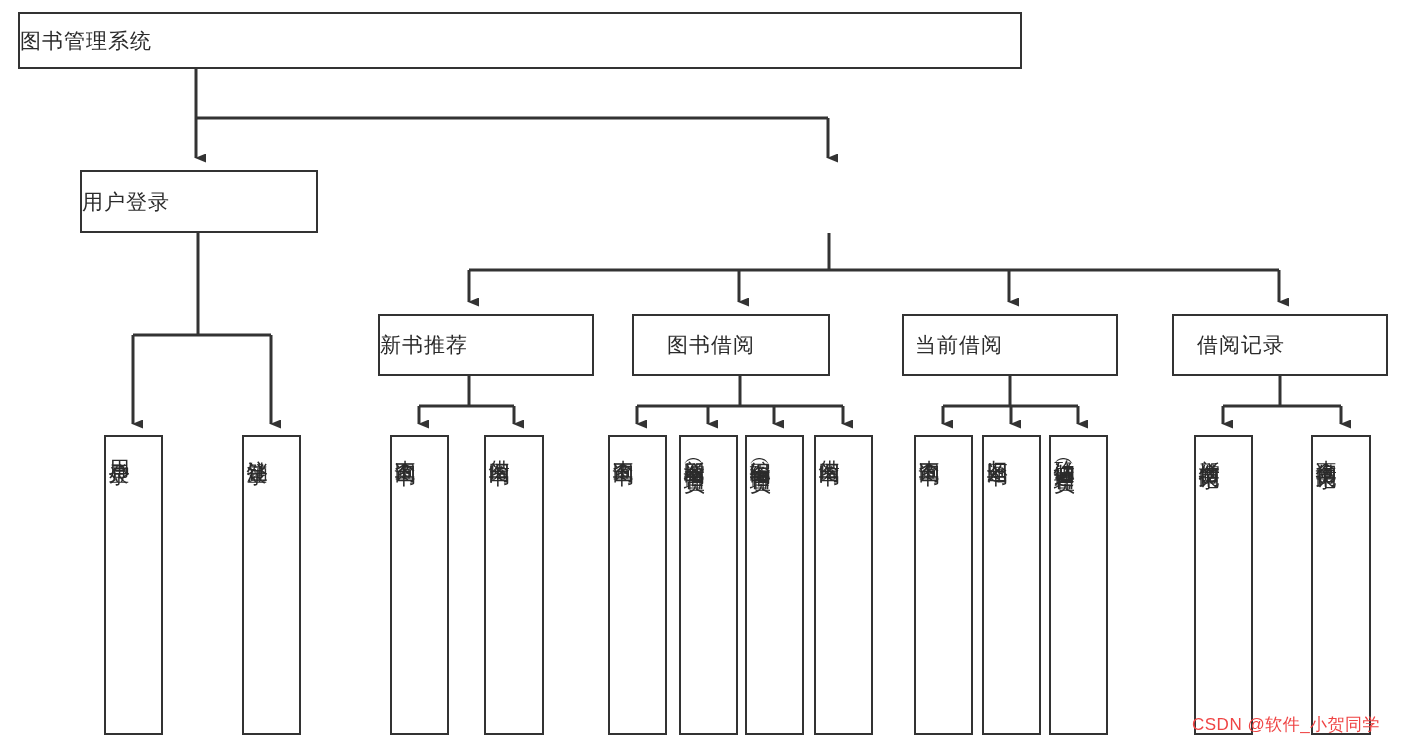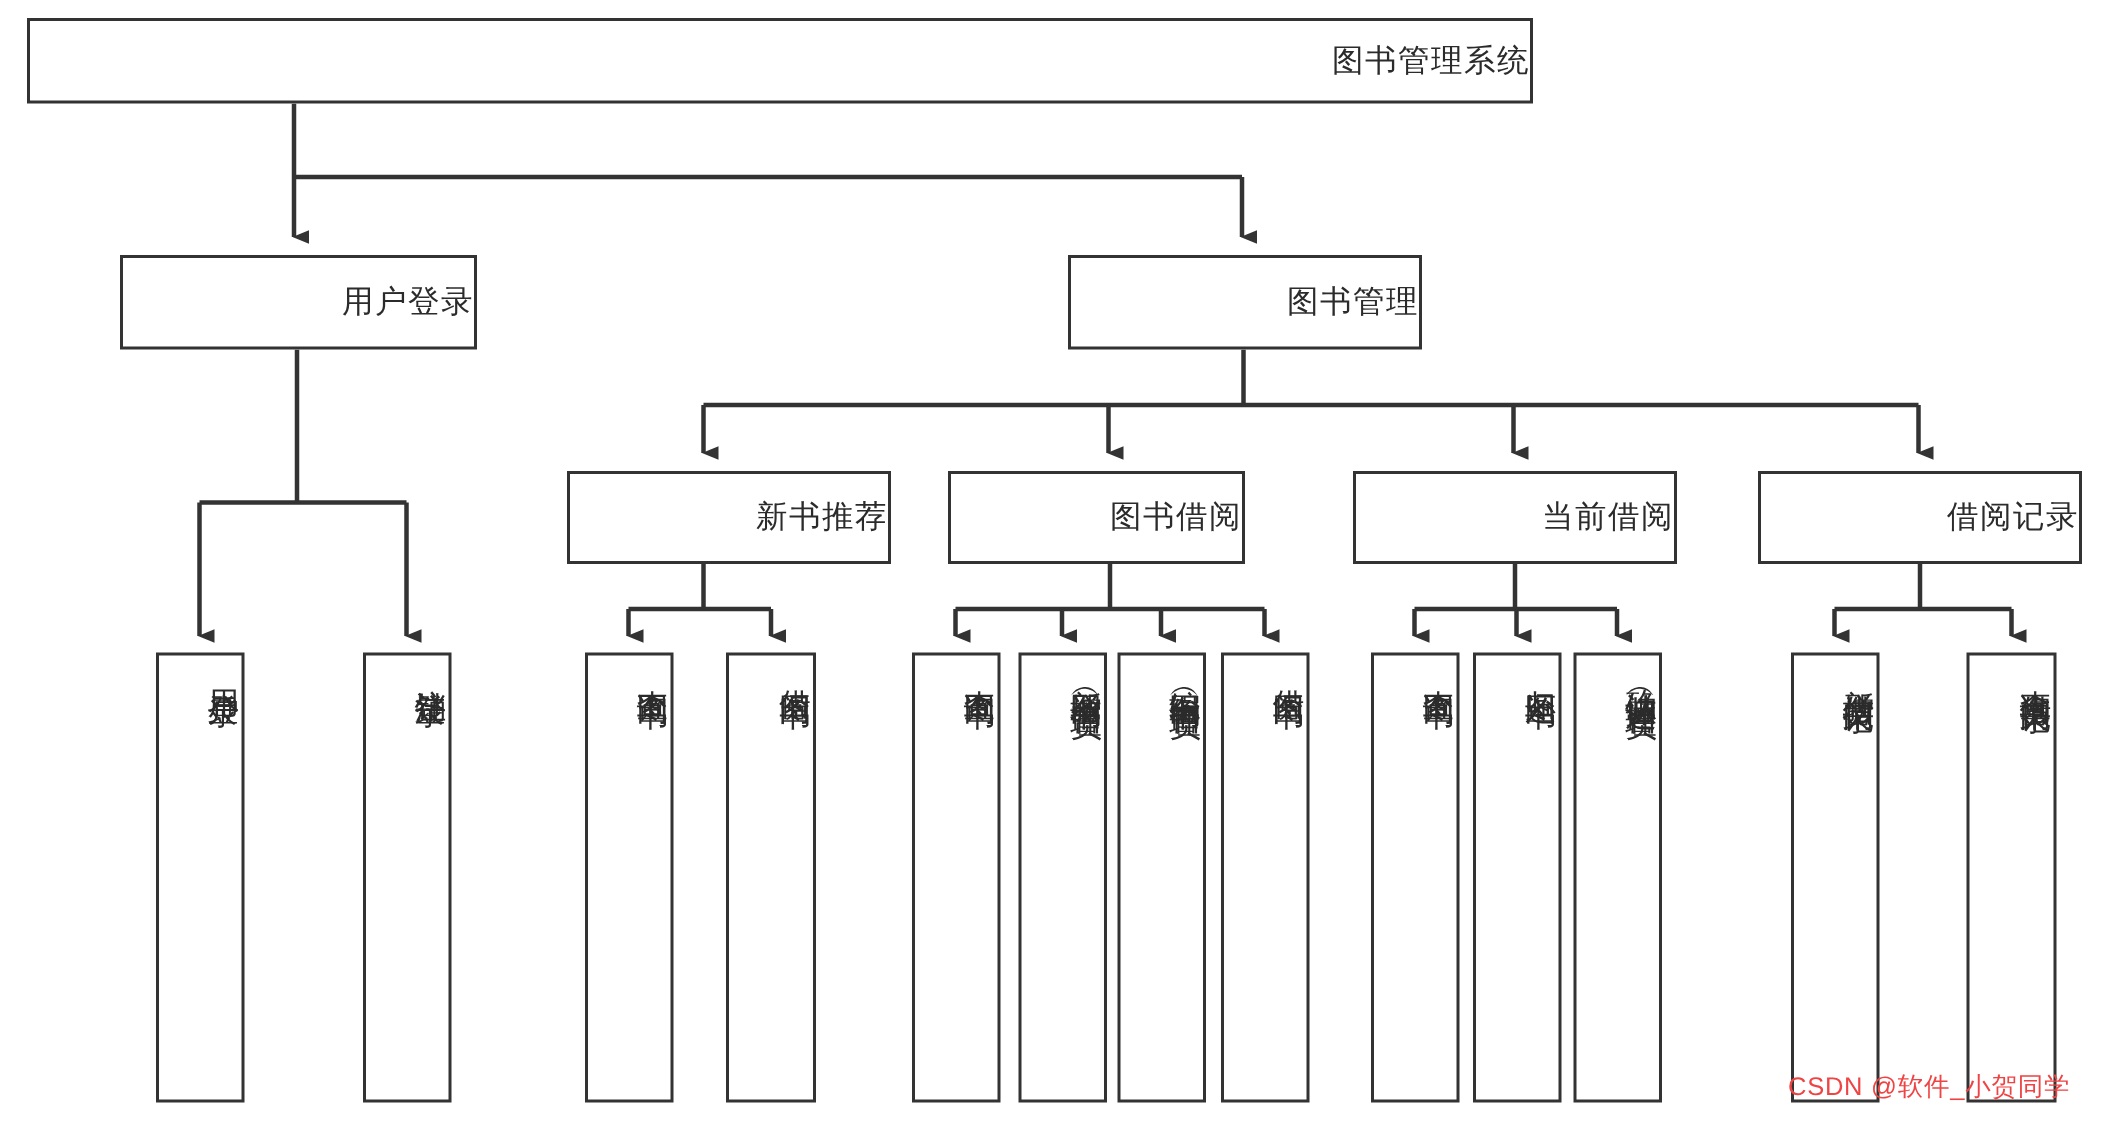--- a/index.html
+++ b/index.html
@@ -25,21 +25,21 @@
     height: 747px;
     pointer-events: none;
   }
   .node {
     position: absolute;
     box-sizing: border-box;
     border: 2px solid #333333;
     background: #ffffff;
     display: flex;
     align-items: center;
-    justify-content: flex-end;
+    justify-content: flex-start;
     color: #2b2b2b;
   }
   .node.horizontal .node-label {
     writing-mode: horizontal-tb;
     font-size: 21px;
     line-height: 1.1;
     letter-spacing: 1px;
     white-space: nowrap;
   }
   .node.vertical {
@@ -123,33 +123,30 @@
   </svg>
 
   <div class="node horizontal" style="left:18px; top:12px; width:1004px; height:57px;">
     <span class="node-label">图书管理系统</span>
   </div>
 
   <div class="node horizontal" style="left:80px; top:170px; width:238px; height:63px;">
     <span class="node-label">用户登录</span>
   </div>
 
-  <div class="node horizontal" style="left:712px; top:170px; width:236px; height:63px;">
-    <span class="node-label">图书管理</span>
-  </div>
 
   <div class="node horizontal" style="left:362px; top:314px; width:216px; height:62px;margin-left:16px;">
     <span class="node-label">新书推荐</span>
   </div>
 
   <div class="node horizontal" style="left:632px; top:314px; width:198px; height:62px;padding-left:33px;">
     <span class="node-label">图书借阅</span>
   </div>
 
-  <div class="node horizontal" style="left:902px; top:314px; width:216px; height:62px;">
+  <div class="node horizontal" style="left:902px; top:314px; width:216px; height:62px;padding-left:11px;">
     <span class="node-label">当前借阅</span>
   </div>
 
   <div class="node horizontal" style="left:1172px; top:314px; width:216px; height:62px;padding-left:23px;">
     <span class="node-label">借阅记录</span>
   </div>
 
   <div class="node vertical" style="left:104px; top:435px; width:59px; height:300px;">
     <span class="node-label">用户登录</span>
   </div>

